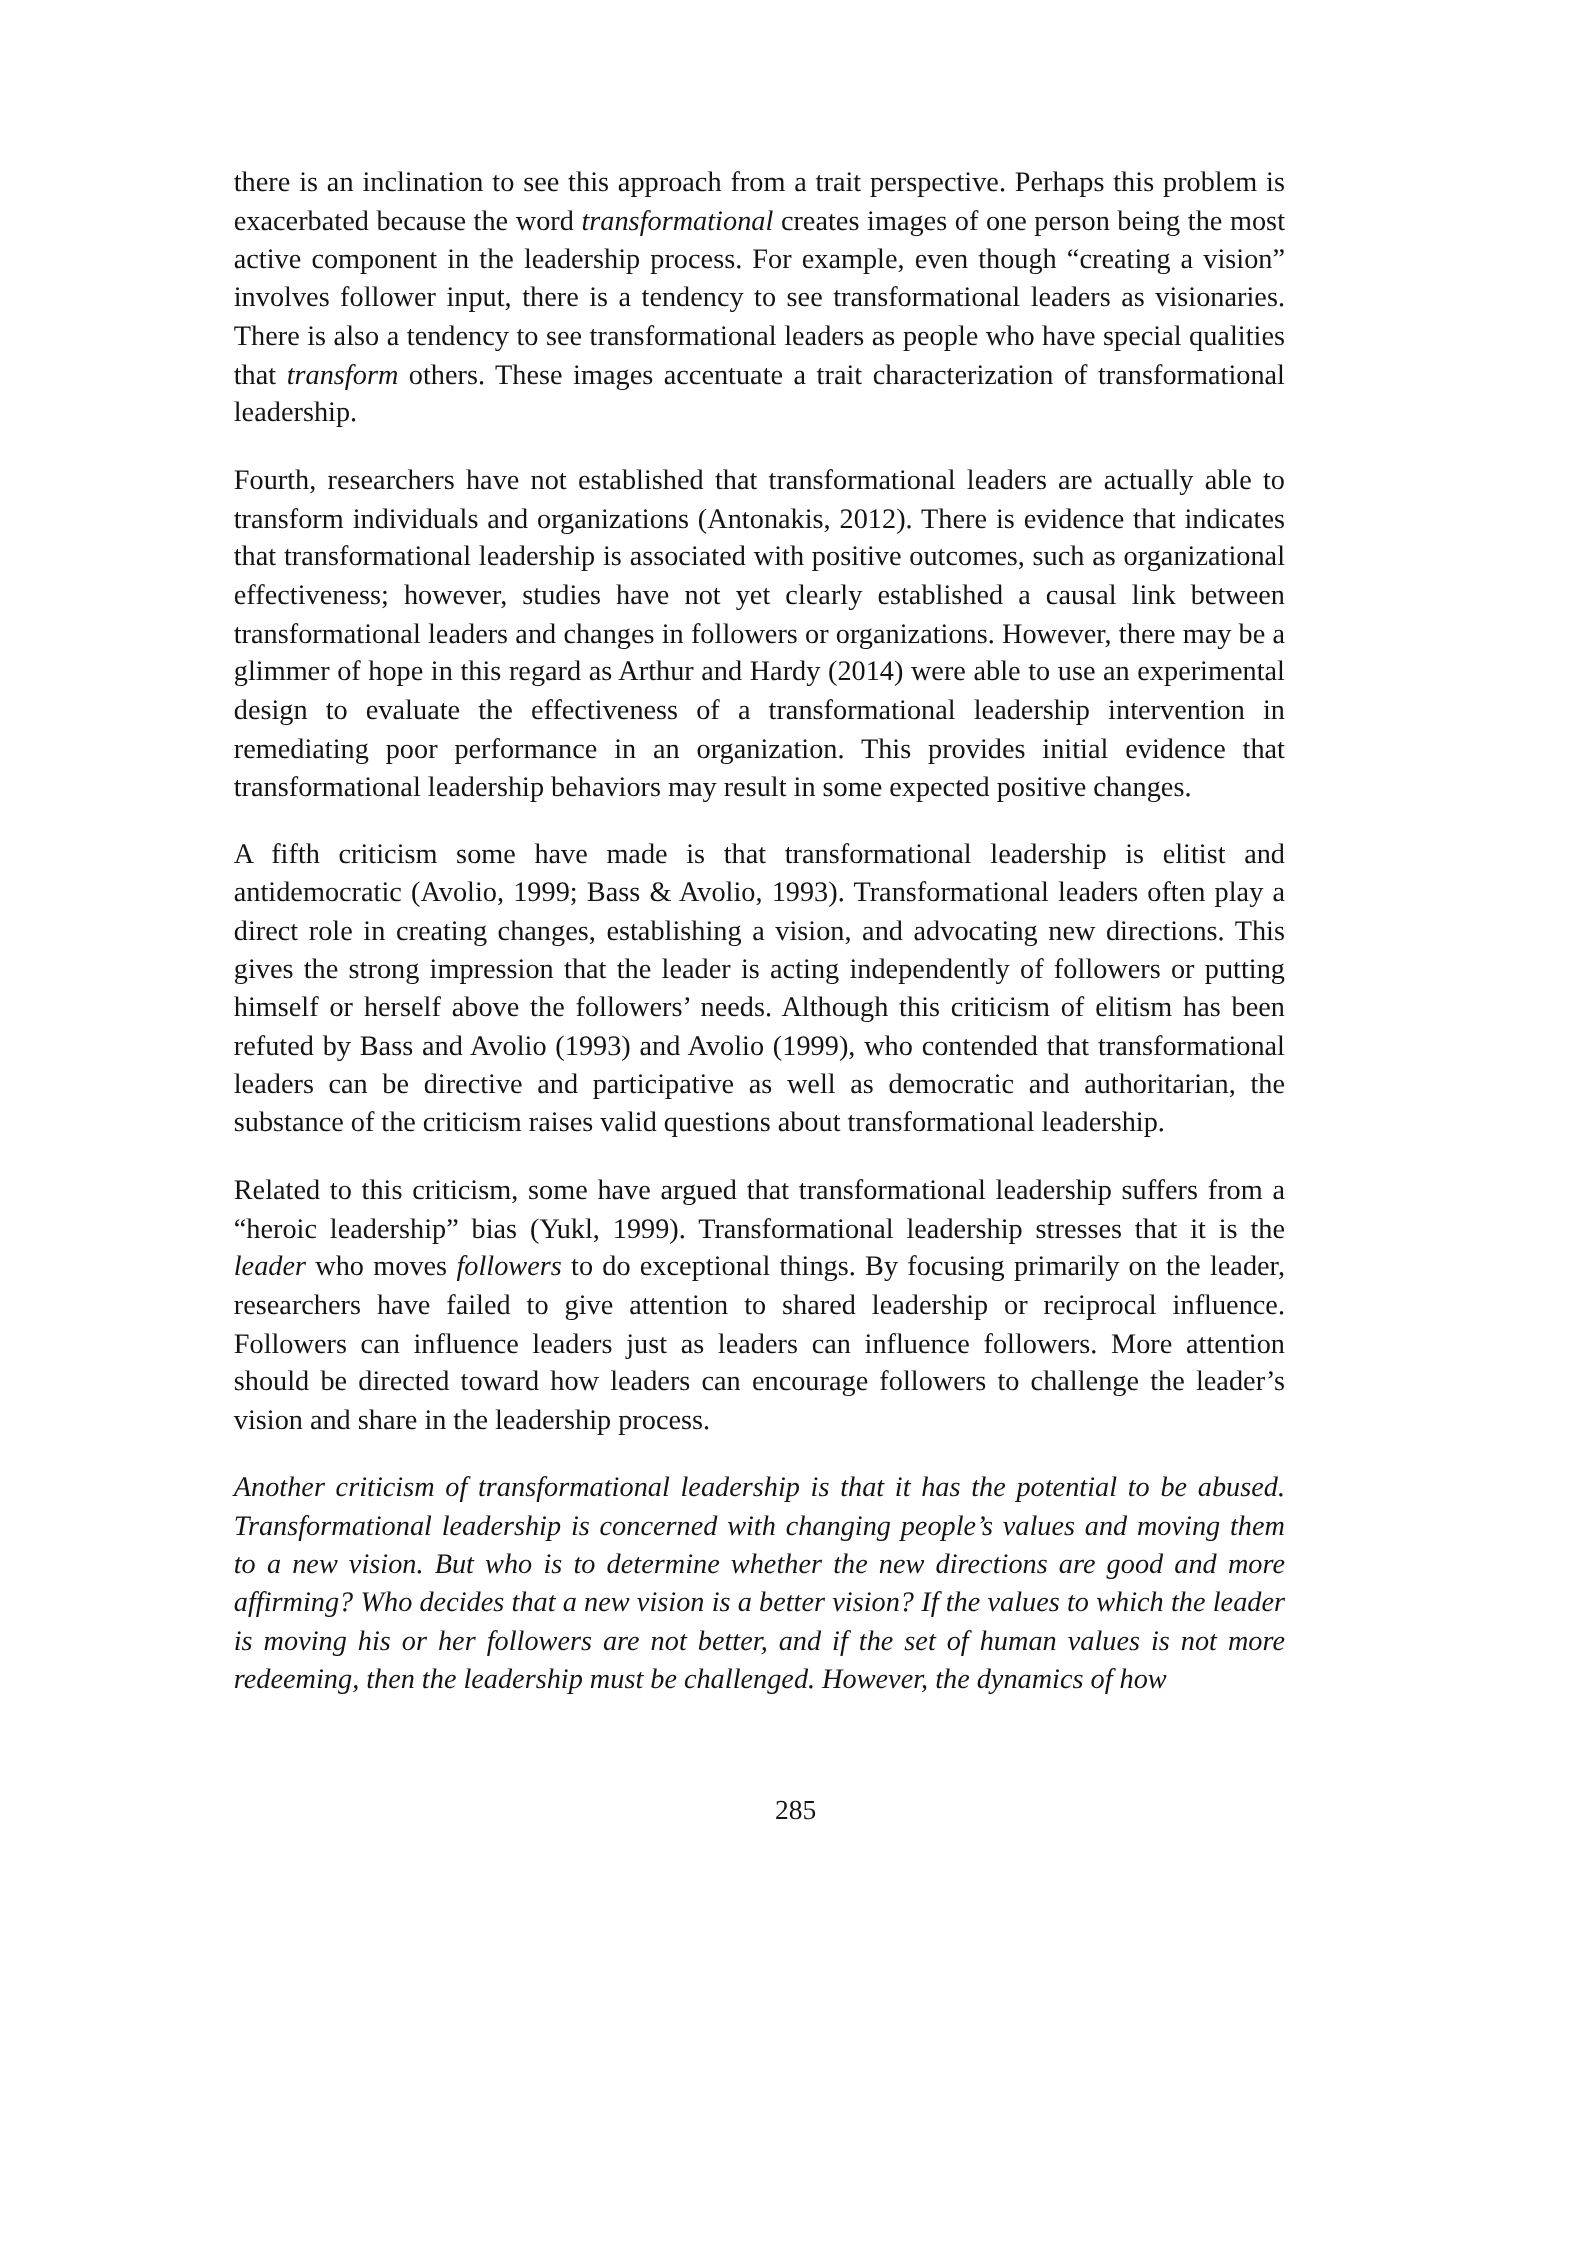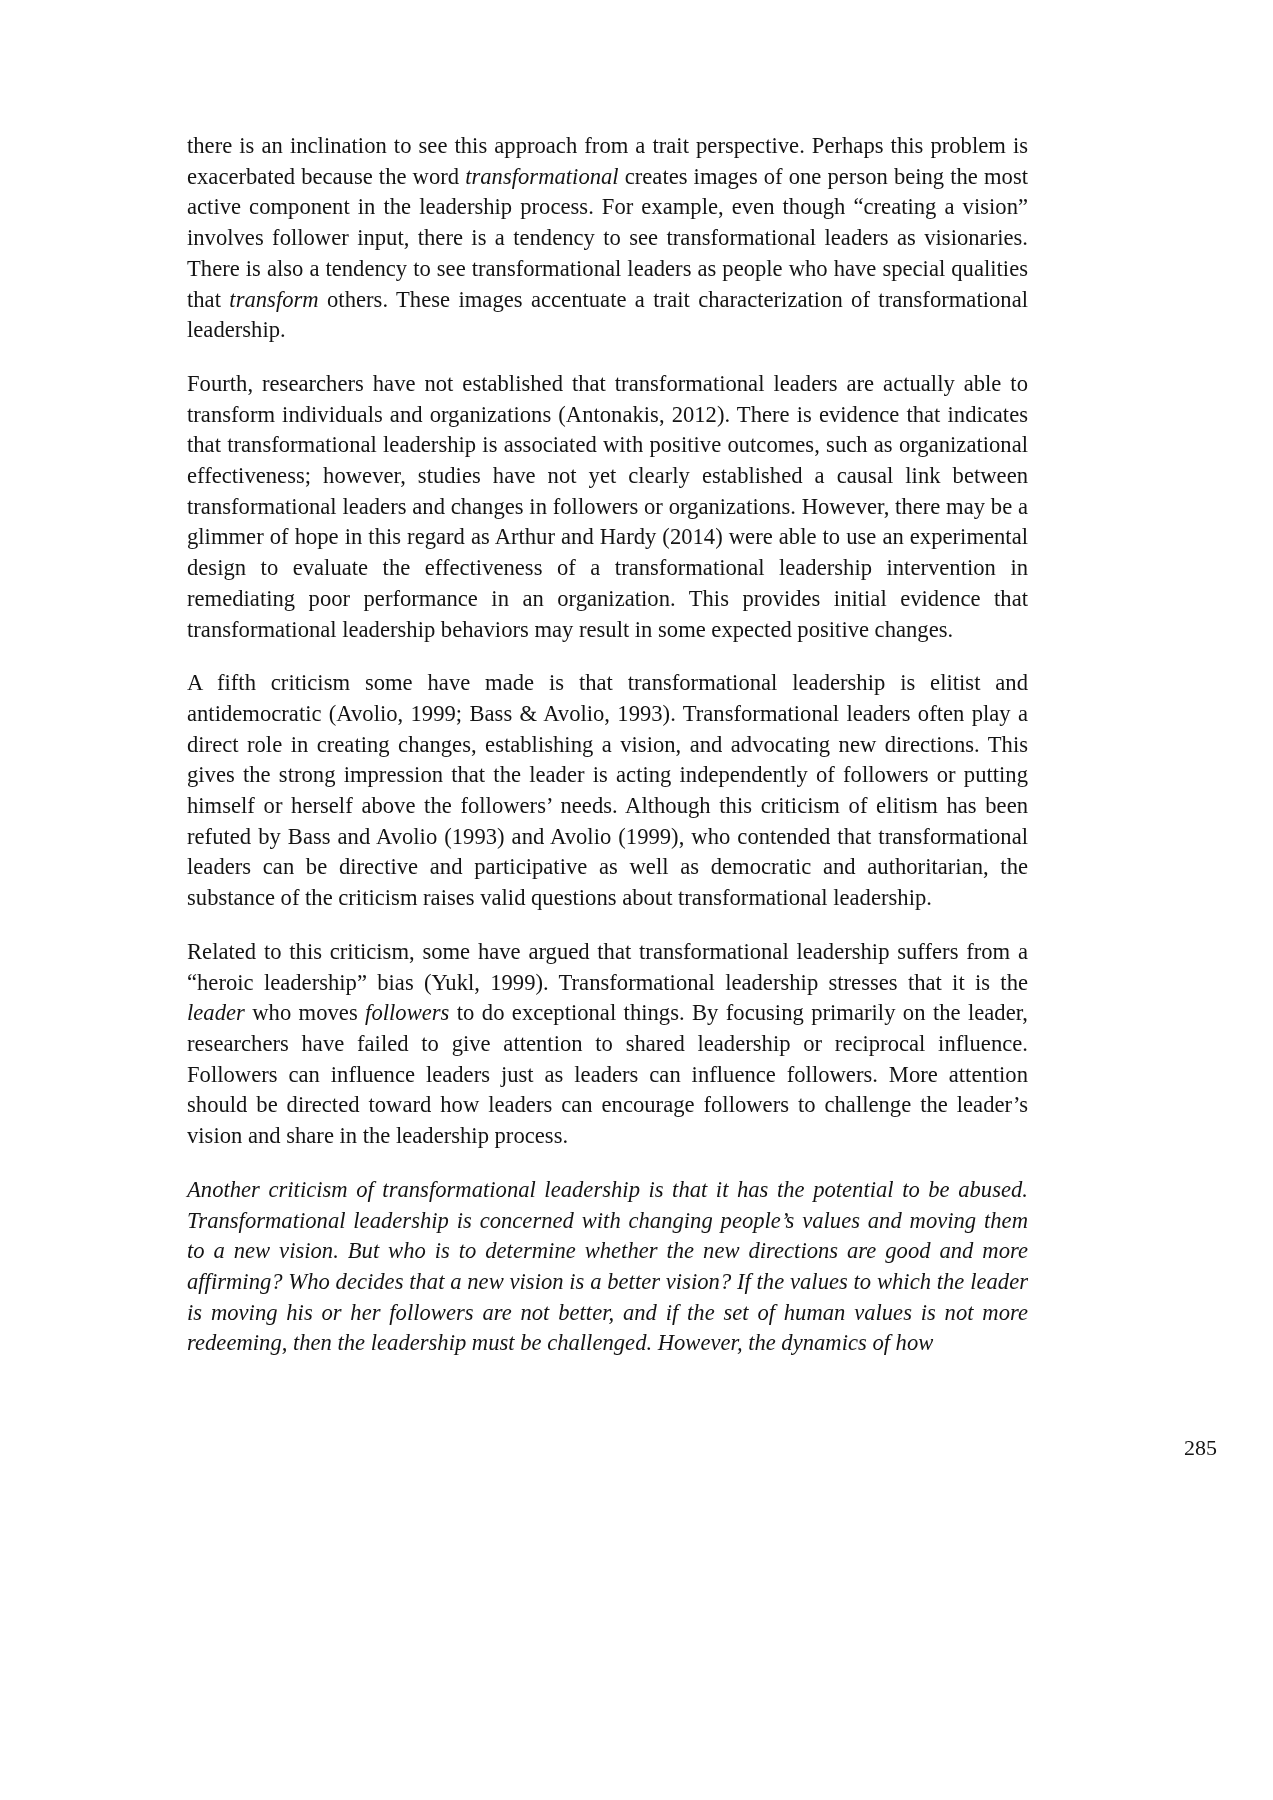--- a/index.html
+++ b/index.html
@@ -41,21 +41,21 @@
     font-style: italic;
   }
   .para em {
     font-style: italic;
   }
   .page-number {
     position: absolute;
     left: 0;
     right: 0;
     top: 1435px;
-    text-align: right;
+    text-align: center;
     font-family: "Liberation Serif", "DejaVu Serif", serif;
     font-size: 22px;
     color: #141414;
   }
 </style>
 </head>
 <body>
 
 <div class="page">
 

